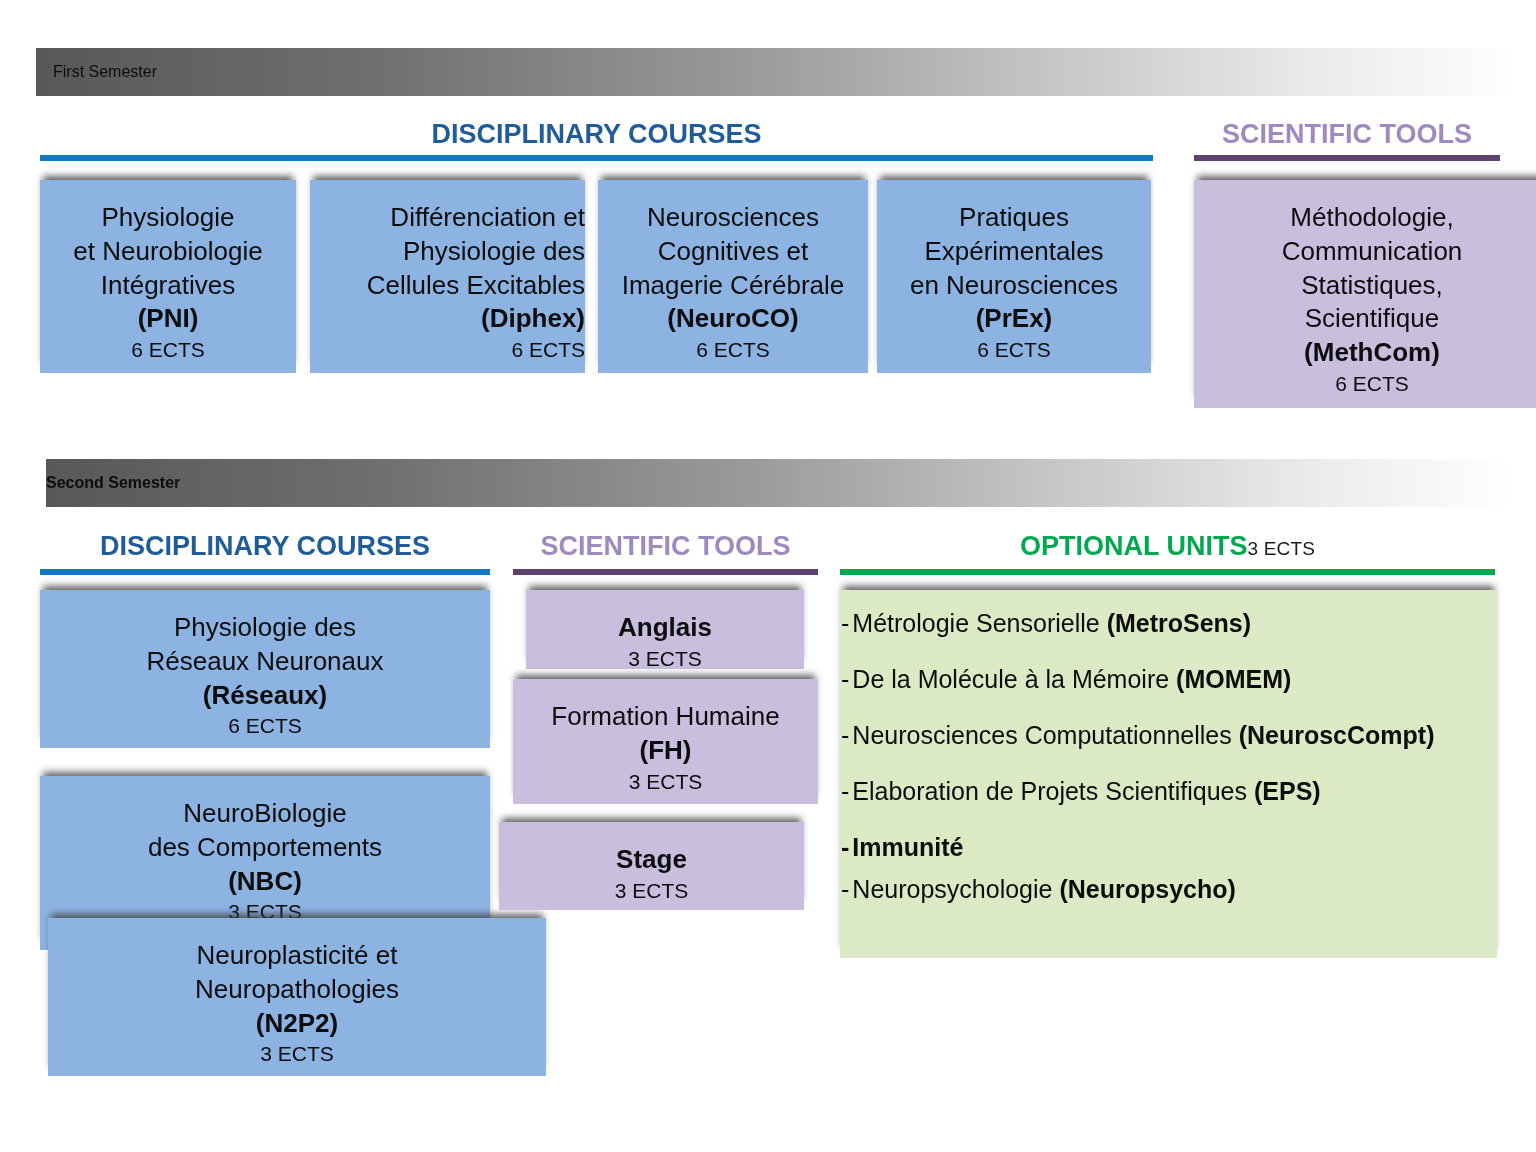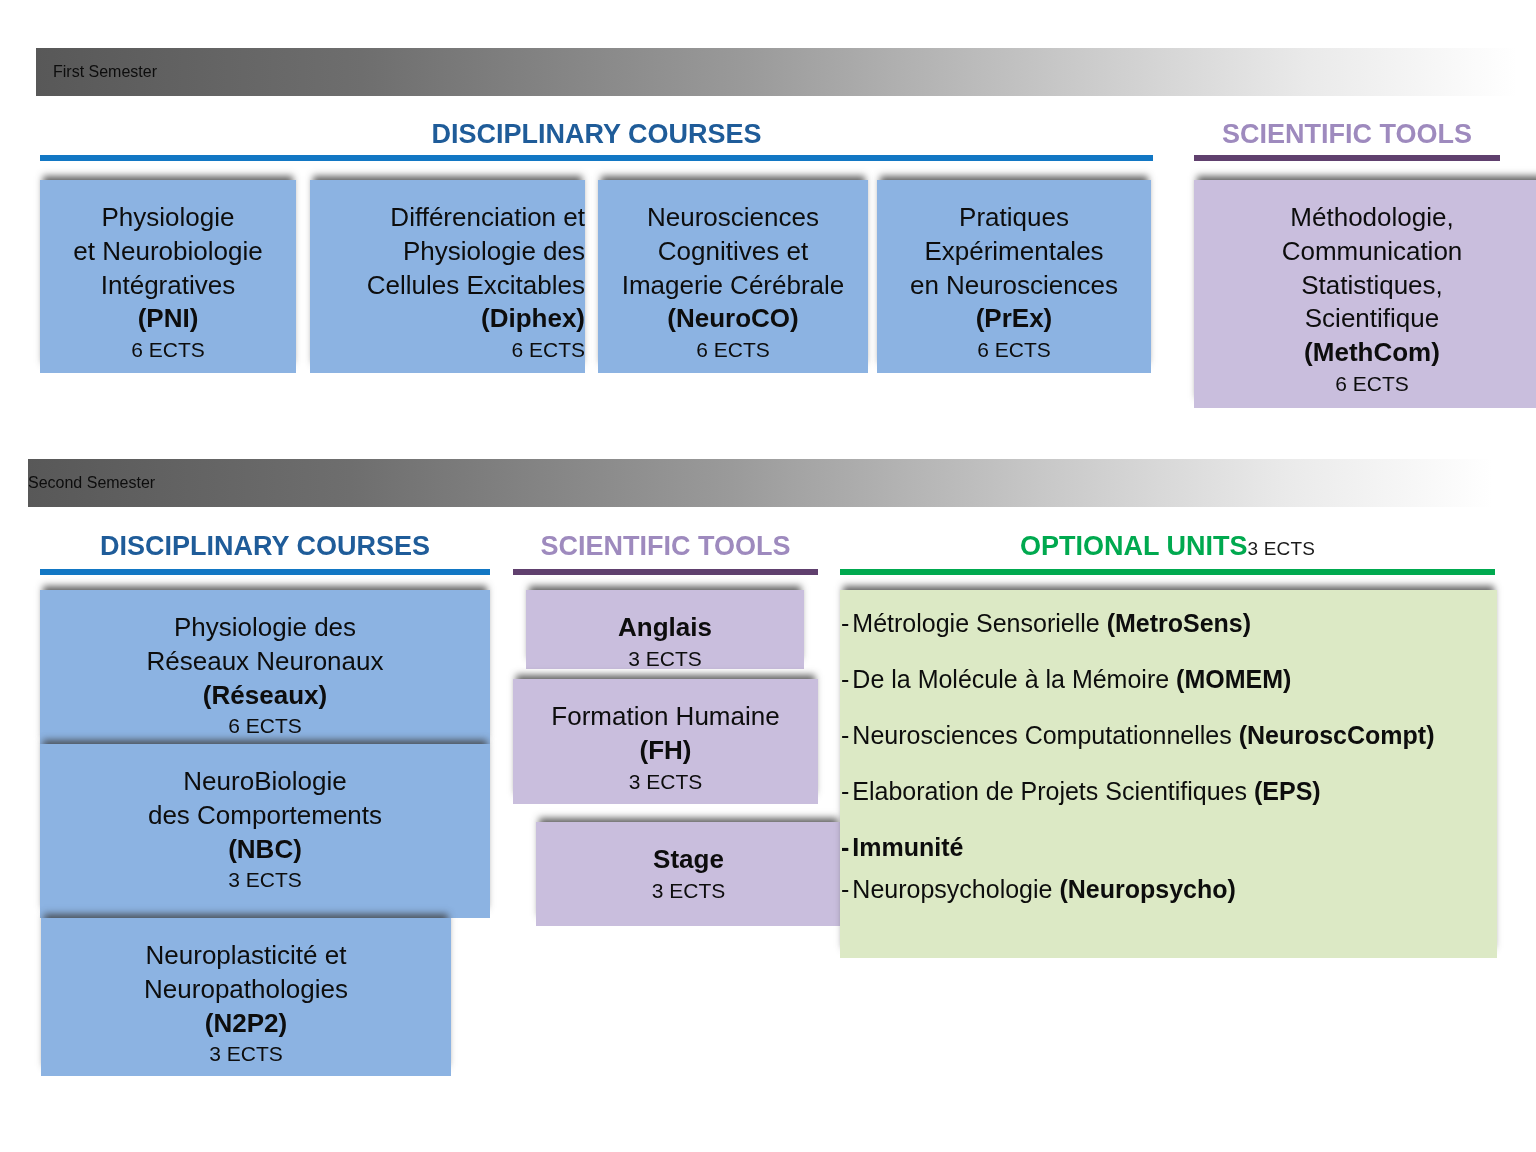--- a/index.html
+++ b/index.html
@@ -137,21 +137,21 @@
 
 <div class="box purple" style="left:1194px; top:180px; width:356px; height:228px;">
   <div class="line">Méthodologie,</div>
   <div class="line">Communication</div>
   <div class="line">Statistiques,</div>
   <div class="line">Scientifique</div>
   <div class="line code">(MethCom)</div>
   <div class="line ects">6 ECTS</div>
 </div>
 
-<div class="semester-banner" style="left:28px; top:459px; width:1464px;">
+<div class="semester-banner" style="left:46px; top:459px; width:1464px;font-weight:bold;">
   <span>Second Semester</span>
 </div>
 
 <div class="col-heading blue" style="left:40px; top:532px; width:450px;">
   <span>DISCIPLINARY COURSES</span>
 </div>
 <div class="rule blue" style="left:40px; top:569px; width:450px;"></div>
 
 <div class="col-heading purple" style="left:513px; top:532px; width:305px;">
   <span>SCIENTIFIC TOOLS</span>
@@ -162,43 +162,43 @@
   <span>OPTIONAL UNITS</span><span class="ects-note">3 ECTS</span>
 </div>
 <div class="rule green" style="left:840px; top:569px; width:655px;"></div>
 
 <div class="box" style="left:40px; top:590px; width:450px; height:158px;">
   <div class="line">Physiologie des</div>
   <div class="line">Réseaux Neuronaux</div>
   <div class="line code">(Réseaux)</div>
   <div class="line ects">6 ECTS</div>
 </div>
-<div class="box" style="left:40px; top:744px; width:450px; height:174px;">
+<div class="box" style="left:40px; top:776px; width:450px; height:174px;">
   <div class="line">NeuroBiologie</div>
   <div class="line">des Comportements</div>
   <div class="line code">(NBC)</div>
   <div class="line ects">3 ECTS</div>
 </div>
-<div class="box" style="left:41px; top:918px; width:410px; height:158px;">
+<div class="box" style="left:48px; top:918px; width:498px; height:158px;">
   <div class="line">Neuroplasticité et</div>
   <div class="line">Neuropathologies</div>
   <div class="line code">(N2P2)</div>
   <div class="line ects">3 ECTS</div>
 </div>
 
 <div class="box purple" style="left:526px; top:590px; width:278px; height:79px;">
   <div class="line code">Anglais</div>
   <div class="line ects">3 ECTS</div>
 </div>
 <div class="box purple" style="left:513px; top:679px; width:305px; height:125px;">
   <div class="line">Formation Humaine</div>
   <div class="line code">(FH)</div>
   <div class="line ects">3 ECTS</div>
 </div>
-<div class="box purple" style="left:536px; top:822px; width:305px; height:104px;">
+<div class="box purple" style="left:499px; top:822px; width:305px; height:88px;">
   <div class="line code">Stage</div>
   <div class="line ects">3 ECTS</div>
 </div>
 
 <div class="box green" style="left:840px; top:590px; width:657px; height:368px; padding-top:18px; text-align:left;">
 
   <div class="opt-item" style="margin-bottom:26px;">
     <span class="dash">-</span><span>Métrologie Sensorielle </span><span class="abbr">(MetroSens)</span>
   </div>
 

